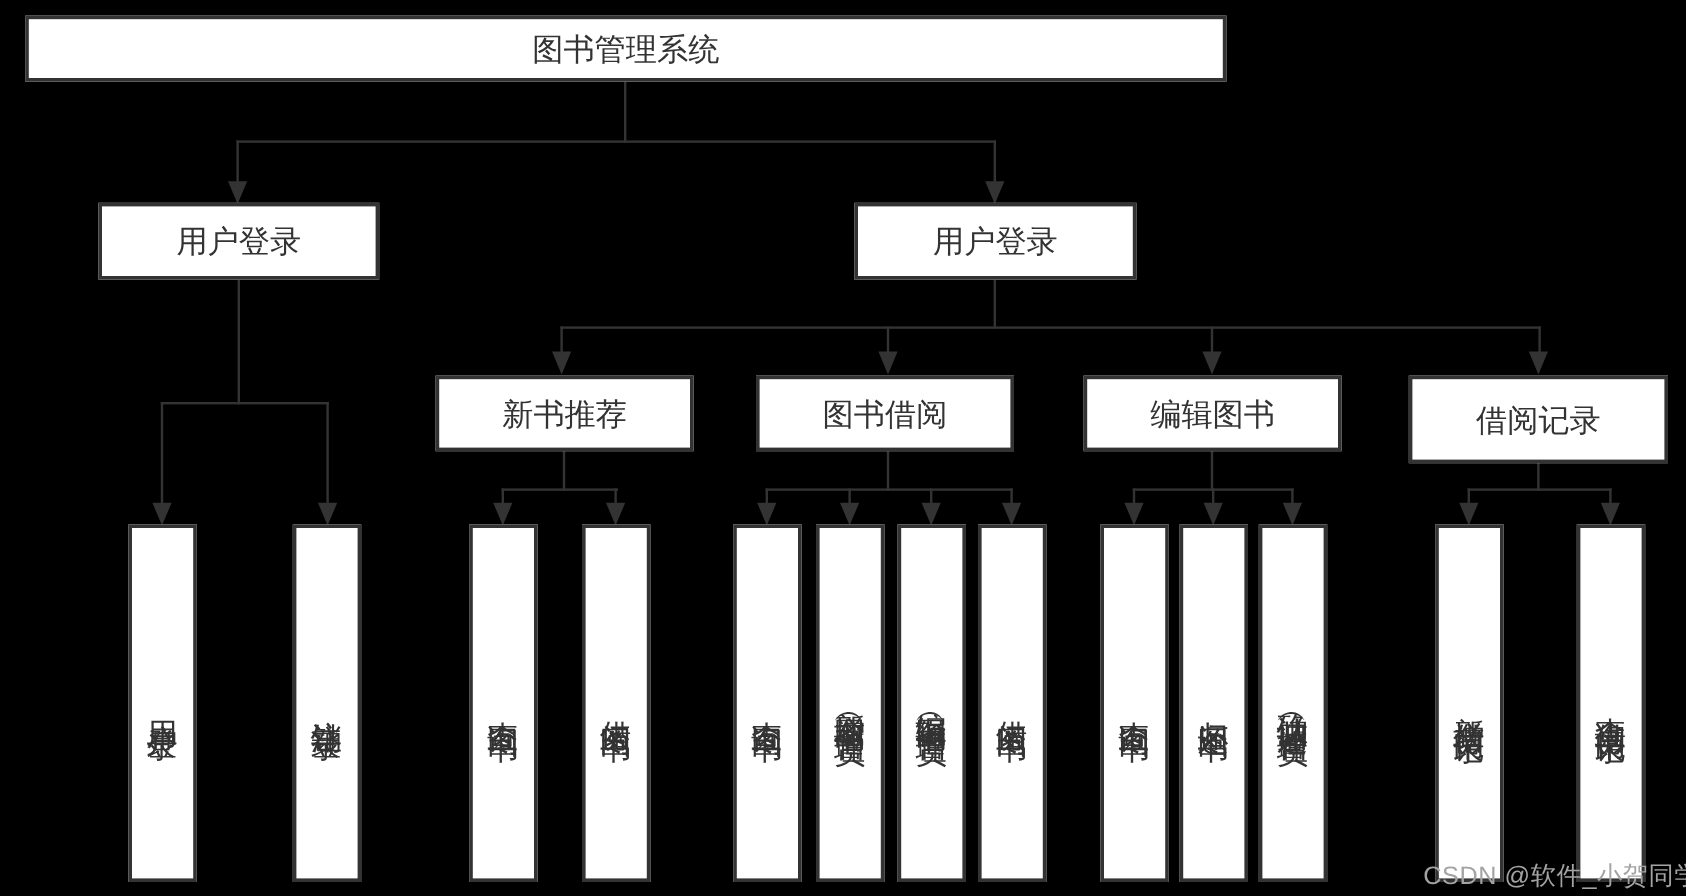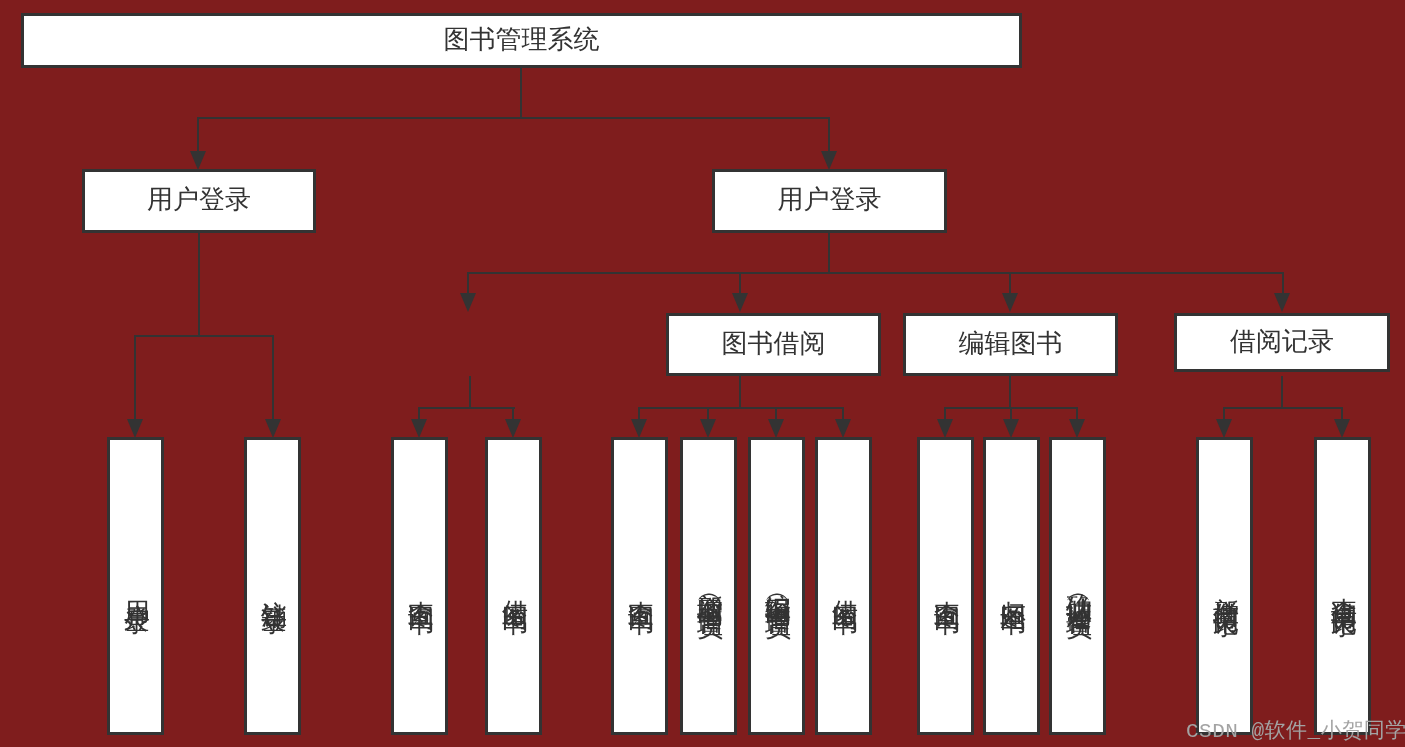--- a/index.html
+++ b/index.html
@@ -1,18 +1,18 @@
 <!DOCTYPE html>
 <html><head>
 <meta charset="utf-8">
 <style>
   html,body{margin:0;padding:0;background:#fff;}
   #canvas{
-    position:relative;width:1405px;height:747px;background:#7f1d1d;overflow:hidden;
-    font-family:Liberation Mono, monospace;
+    position:relative;width:1405px;height:747px;background:#000000;overflow:hidden;
+    font-family:Liberation Sans, sans-serif;
   }
   .node{
     position:absolute;background:#fff;border:3px solid #333;box-sizing:border-box;
     display:flex;align-items:center;justify-content:center;
     color:#333;font-size:26px;line-height:1;white-space:nowrap;z-index:2;
   }
   .vnode{
     writing-mode:vertical-rl;letter-spacing:3px;white-space:normal;
     width:57px;top:437px;height:298px;font-size:26px;
   }
@@ -63,23 +63,24 @@
     <div class="vline" style="left:467px;top:272px;height:22px;"></div>
     <div class="vline" style="left:739px;top:272px;height:22px;"></div>
     <div class="vline" style="left:1009px;top:272px;height:22px;"></div>
     <div class="vline" style="left:1282px;top:272px;height:22px;"></div>
     <div class="arrow" style="left:460px;top:293px;"></div>
     <div class="arrow" style="left:732px;top:293px;"></div>
     <div class="arrow" style="left:1002px;top:293px;"></div>
     <div class="arrow" style="left:1274px;top:293px;"></div>
   </div>
 
-  <div class="node" style="left:666px;top:313px;width:215px;height:63px;">图书借阅</div>
+  <div class="node" style="left:363px;top:313px;width:215px;height:63px;">新书推荐</div>
+  <div class="node" style="left:630px;top:313px;width:215px;height:63px;">图书借阅</div>
   <div class="node" style="left:903px;top:313px;width:215px;height:63px;">编辑图书</div>
-  <div class="node" style="left:1174px;top:313px;width:216px;height:59px;">借阅记录</div>
+  <div class="node" style="left:1174px;top:313px;width:216px;height:73px;">借阅记录</div>
 
   <div>
     <div class="vline" style="left:469px;top:376px;height:33px;"></div>
     <div class="hline" style="left:418px;top:407px;width:97px;"></div>
     <div class="vline" style="left:418px;top:407px;height:14px;"></div>
     <div class="vline" style="left:512px;top:407px;height:14px;"></div>
     <div class="arrow" style="left:411px;top:419px;"></div>
     <div class="arrow" style="left:505px;top:419px;"></div>
   </div>
 

